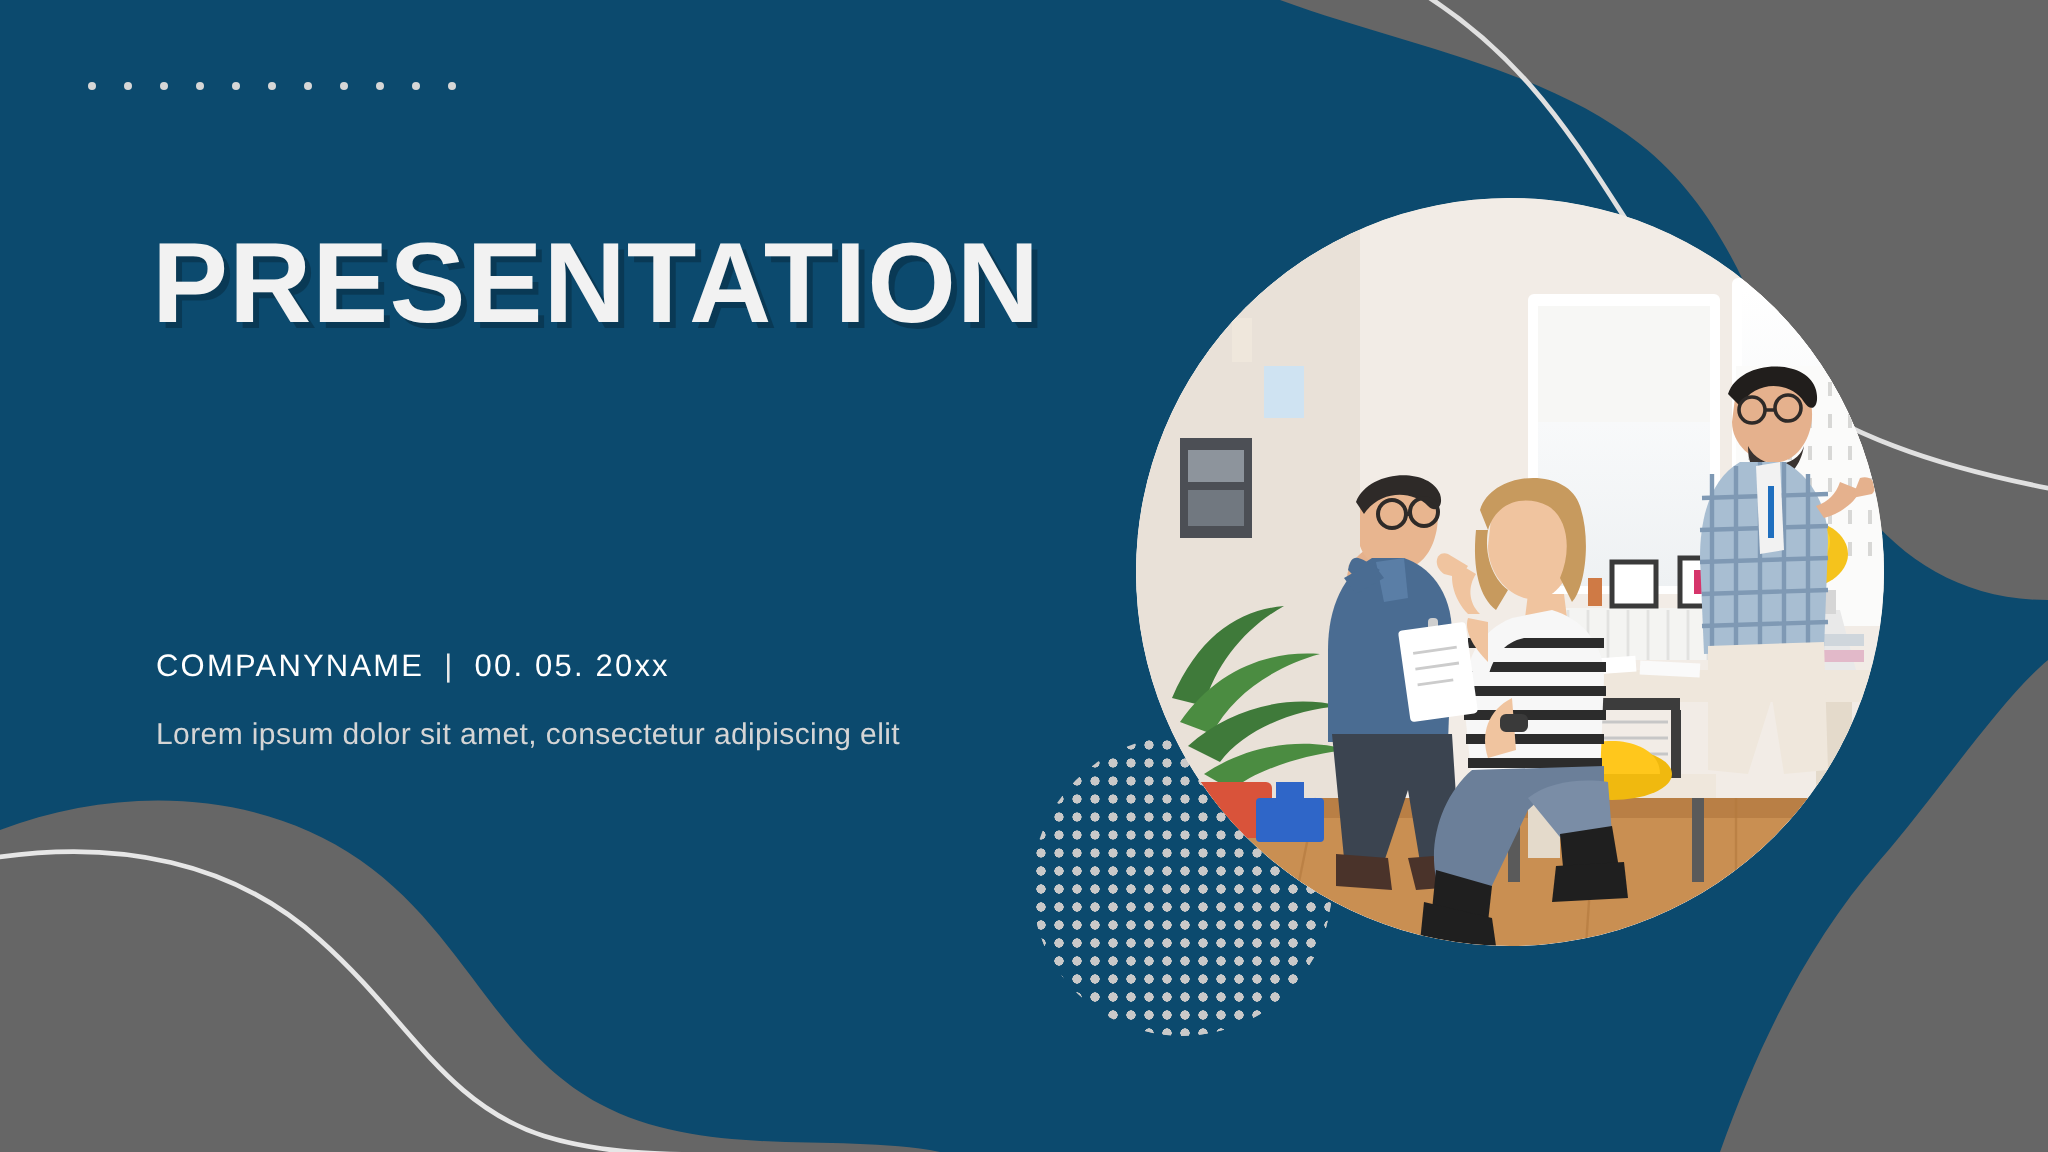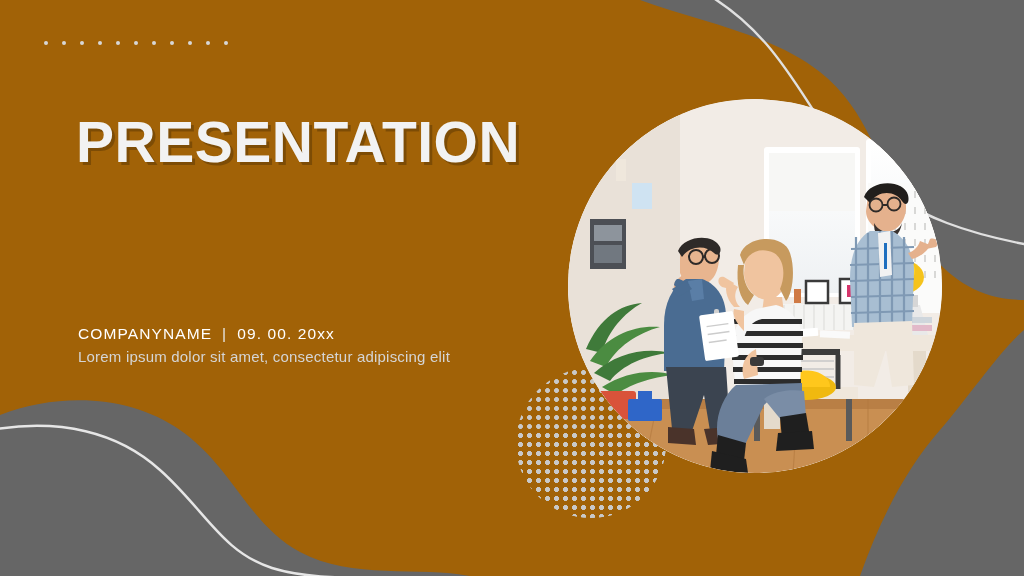--- a/index.html
+++ b/index.html
@@ -6,21 +6,21 @@
   html, body {
     margin: 0;
     padding: 0;
     background: #2b2b2b;
   }
   #slide {
     position: relative;
     width: 1024px;
     height: 576px;
     overflow: hidden;
-    background: #a16207;
+    background: #0c4a6e;
     font-family: "Liberation Sans", sans-serif;
   }
 
   
   .blob-layer {
     position: absolute;
     inset: 0;
     width: 1024px;
     height: 576px;
     pointer-events: none;
@@ -78,21 +78,21 @@
     color: #ffffff;
     letter-spacing: 1.1px;
     white-space: pre;
   }
   .meta-sep {
     display: inline-block;
     margin: 0 10px;
     color: #e8e8e8;
   }
   .meta-line2 {
-    margin-top: 5px;
+    margin-top: 16px;
     font-size: 15px;
     color: #d5d5d5;
     letter-spacing: 0.2px;
   }
 
   
   .halftone {
     position: absolute;
     left: 516px;
     top: 368px;
@@ -172,21 +172,21 @@
     <i></i>
   </div>
 
   <div class="text-block">
     <h1 class="headline">
       <span>PRESENTATION</span>
     </h1>
   </div>
 
   <div class="meta">
-    <div class="meta-line1"><span>COMPANYNAME</span><span class="meta-sep">|</span><span>09. 00. 20xx</span></div>
+    <div class="meta-line1"><span>COMPANYNAME</span><span class="meta-sep">|</span><span>00. 05. 20xx</span></div>
     <div class="meta-line2">Lorem ipsum dolor sit amet, consectetur adipiscing elit</div>
   </div>
 
   <div class="halftone">
     <div class="ht-dots"></div>
     <div class="ht-fill"></div>
   </div>
 
   <div class="photo-circle">
     <svg width="374" height="374" viewBox="0 0 374 374" aria-hidden="true">

